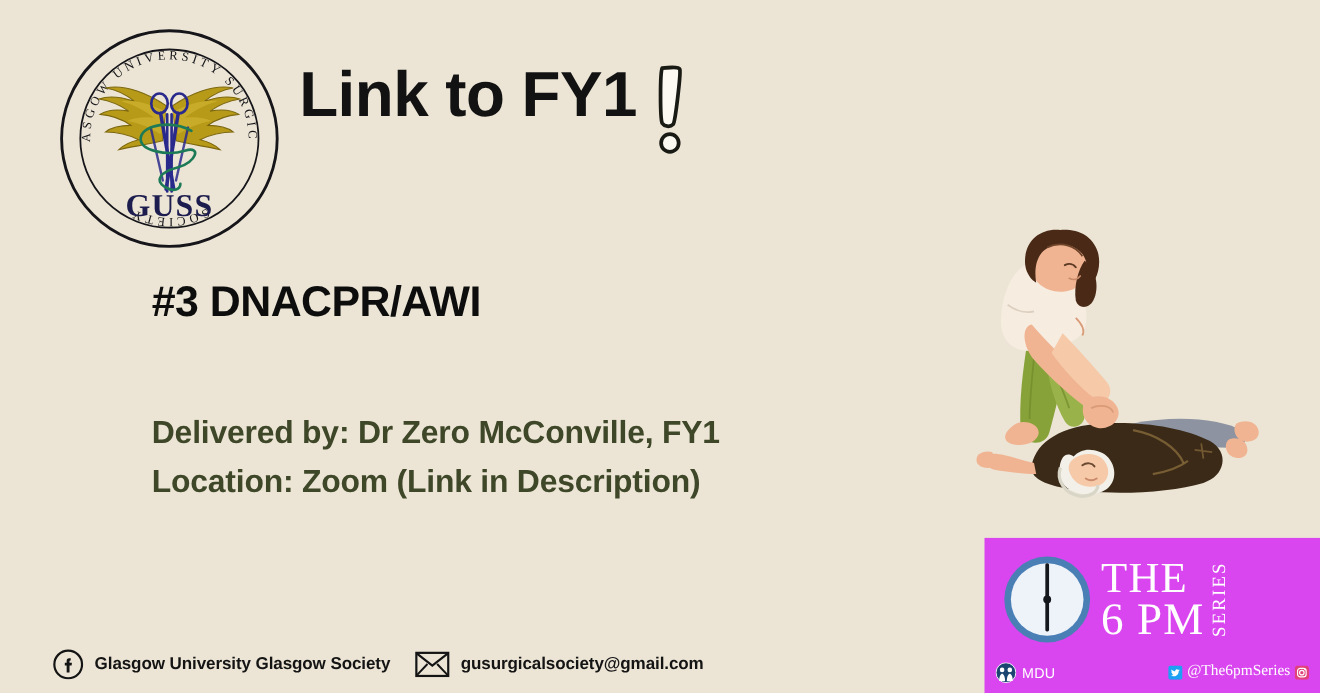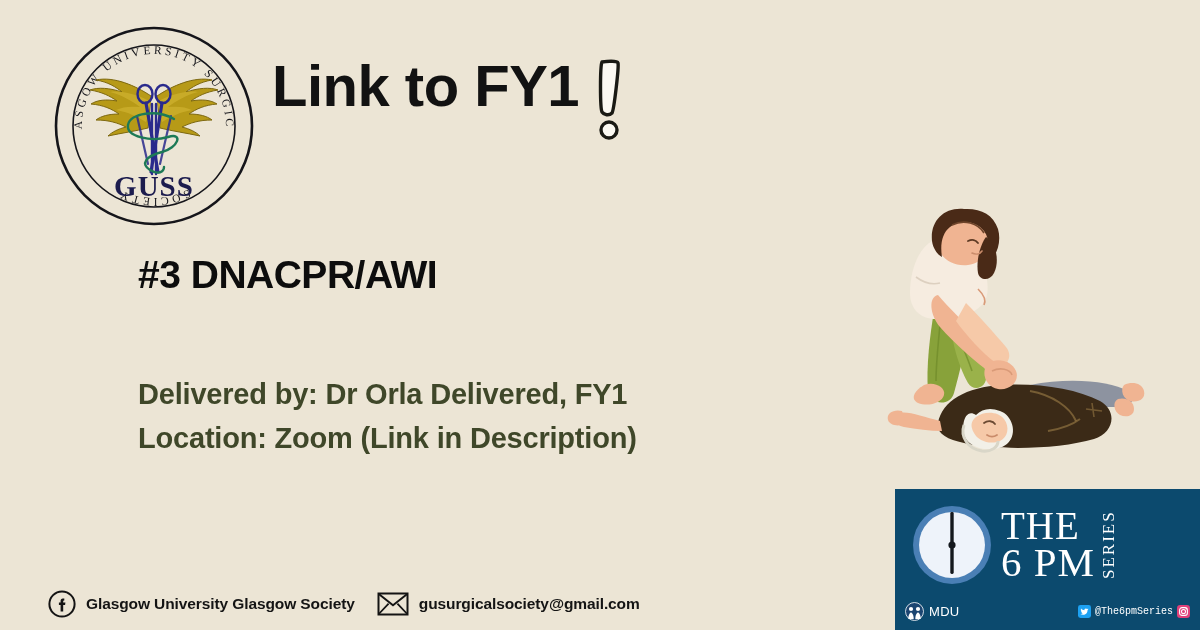--- a/index.html
+++ b/index.html
@@ -62,21 +62,21 @@
   #cpr-illustration {
     position: absolute; left: 880px; top: 185px;
     width: 300px; height: 280px;
   }
   #cpr-illustration svg { display: block; width: 300px; height: 280px; }
 
   
   #series-card {
     position: absolute; left: 895px; top: 489px;
     width: 305px; height: 141px;
-    background: #0c4a6e;
+    background: #d946ef;
     overflow: hidden;
   }
   #series-logo-row {
     position: absolute; left: 16px; top: 8px;
     width: 275px; height: 96px;
     display: flex; align-items: center; gap: 8px;
   }
   #series-clock { width: 82px; height: 82px; flex: none; }
   #series-clock svg { display: block; }
   #series-wordmark {
@@ -104,22 +104,22 @@
     display: flex; align-items: center; justify-content: space-between;
     padding: 0 10px;
   }
   .mdu-block { display: flex; align-items: center; gap: 5px; }
   .mdu-label {
     color: #ffffff; font-size: 13px; font-weight: normal;
     font-family: "Liberation Sans", sans-serif; letter-spacing: 0.3px;
   }
   .series-social { display: flex; align-items: center; gap: 4px; }
   .series-handle {
-    color: #ffffff; font-size: 10px;
-    font-family: Liberation Mono, monospace;
+    color: #ffffff; font-size: 14px;
+    font-family: Liberation Serif, serif;
   }
 
   
   #contact-bar {
     position: absolute; left: 0; bottom: 0;
     width: 880px; height: 52px;
     display: flex; align-items: center;
     padding-left: 48px;
     gap: 0px;
   }
@@ -202,21 +202,21 @@
           <path d="M9,4 C9,4 24,2 25,5 C26,9 21,52 19,55 C16,58 11,57 9,54 C7,50 7,8 9,4 Z" fill="#fbf9f2" stroke="#1a1a14" stroke-width="3.4" stroke-linejoin="round"></path>
           <circle cx="16" cy="72" r="8" fill="#fbf9f2" stroke="#1a1a14" stroke-width="3.4"></circle>
         </svg>
       </span>
     </div>
   </div>
 
   <div id="session-number">#3 DNACPR/AWI</div>
 
   <div id="details">
-    <div class="detail-line">Delivered by: Dr Orla Delivered, FY1</div>
+    <div class="detail-line">Delivered by: Dr Zero McConville, FY1</div>
     <div class="detail-line">Location: Zoom (Link in Description)</div>
   </div>
 
   <div id="cpr-illustration">
     <svg viewBox="0 0 300 280" xmlns="http://www.w3.org/2000/svg">
 
       <g>
 
         <path d="M150,200 C190,192 230,196 248,206 C258,212 252,222 238,222
                  C215,222 180,220 156,216 Z" fill="#8d93a0"></path>

